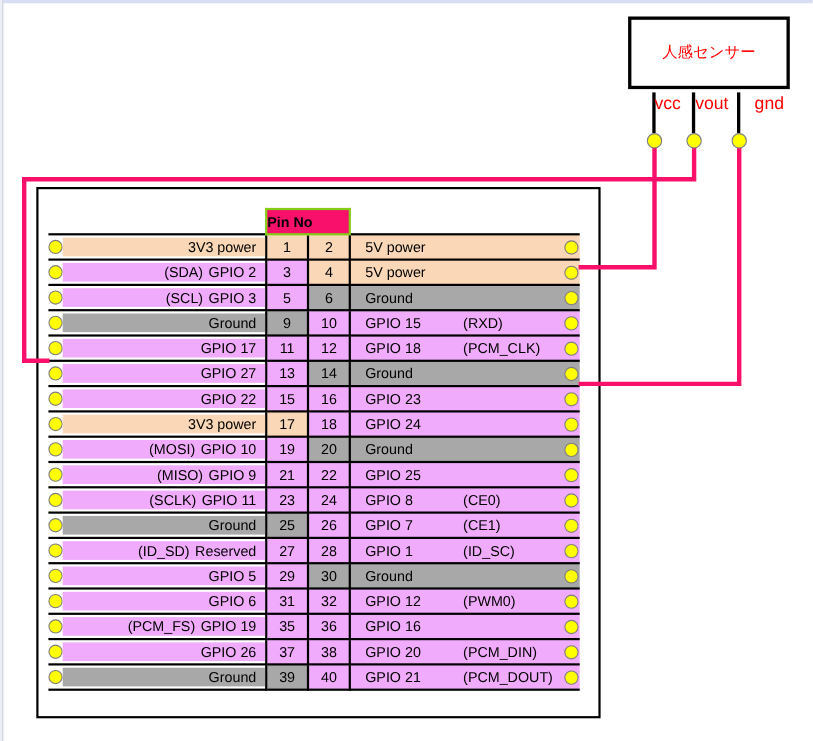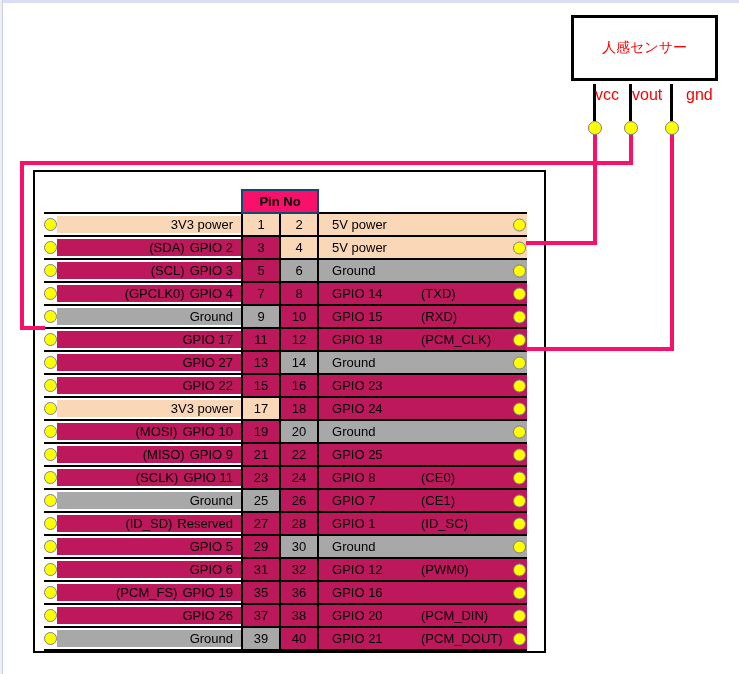--- a/index.html
+++ b/index.html
@@ -32,29 +32,29 @@
     box-sizing:border-box;border:2px solid #000;background:#fff;
   }
 
   
   #pin-table{
     position:absolute;left:44px;top:189px;border-collapse:collapse;table-layout:fixed;width:483px;
   }
   #pin-table td{padding:0;font-size:13px;height:21px;vertical-align:middle;}
   td.ghost{border:none;background:transparent;}
   td.pinhead{
-    background:var(--header-bg);border:2px solid #0c4a6e;text-align:center;
+    background:var(--header-bg);border:2px solid #84cc16;
     font-weight:bold;font-size:14px;height:20px;
   }
   td.l{border:2px solid #000;border-left:none;background:#fff;}
   td.p{border:2px solid #000;text-align:center;}
   td.r{border:2px solid #000;border-right:none;}
   .bg-peach{background:var(--peach);}
   .bg-gray{background:var(--gray);}
-  .bg-white{background:#be185d;}
+  .bg-white{background:#f0abfc;}
   .lwrap{display:flex;align-items:center;height:17px;position:relative;}
   .lwrap .pin-dot{flex:none;margin-left:0;}
   .lfill{
     flex:1;height:17px;display:flex;align-items:center;justify-content:flex-end;
     padding-right:8px;white-space:nowrap;
   }
   .lfill .fn{margin-right:5px;}
   .rwrap{position:relative;display:flex;align-items:center;height:17px;padding-left:13px;white-space:nowrap;}
   .rname{width:89px;flex:none;}
   .rwrap .pin-dot{position:absolute;right:1px;top:50%;transform:translateY(-50%);}
@@ -133,40 +133,20 @@
           <span class="nm">GPIO 3</span>
         </div>
       </div>
     </td>
     <td class="p bg-white">5</td>
     <td class="p bg-gray">6</td>
     <td class="r bg-gray">
       <div class="rwrap">
         <span class="rname">Ground</span>
         <span class="rfn"></span>
-        <span class="pin-dot"></span>
-      </div>
-    </td>
-  </tr>
-        <tr>
-    <td class="l">
-      <div class="lwrap">
-        <span class="pin-dot"></span>
-        <div class="lfill bg-white">
-          <span class="fn">(GPCLK0)</span>
-          <span class="nm">GPIO 4</span>
-        </div>
-      </div>
-    </td>
-    <td class="p bg-white">7</td>
-    <td class="p bg-white">8</td>
-    <td class="r bg-white">
-      <div class="rwrap">
-        <span class="rname">GPIO 14</span>
-        <span class="rfn">(TXD)</span>
         <span class="pin-dot"></span>
       </div>
     </td>
   </tr>
         <tr>
     <td class="l">
       <div class="lwrap">
         <span class="pin-dot"></span>
         <div class="lfill bg-gray">
 

